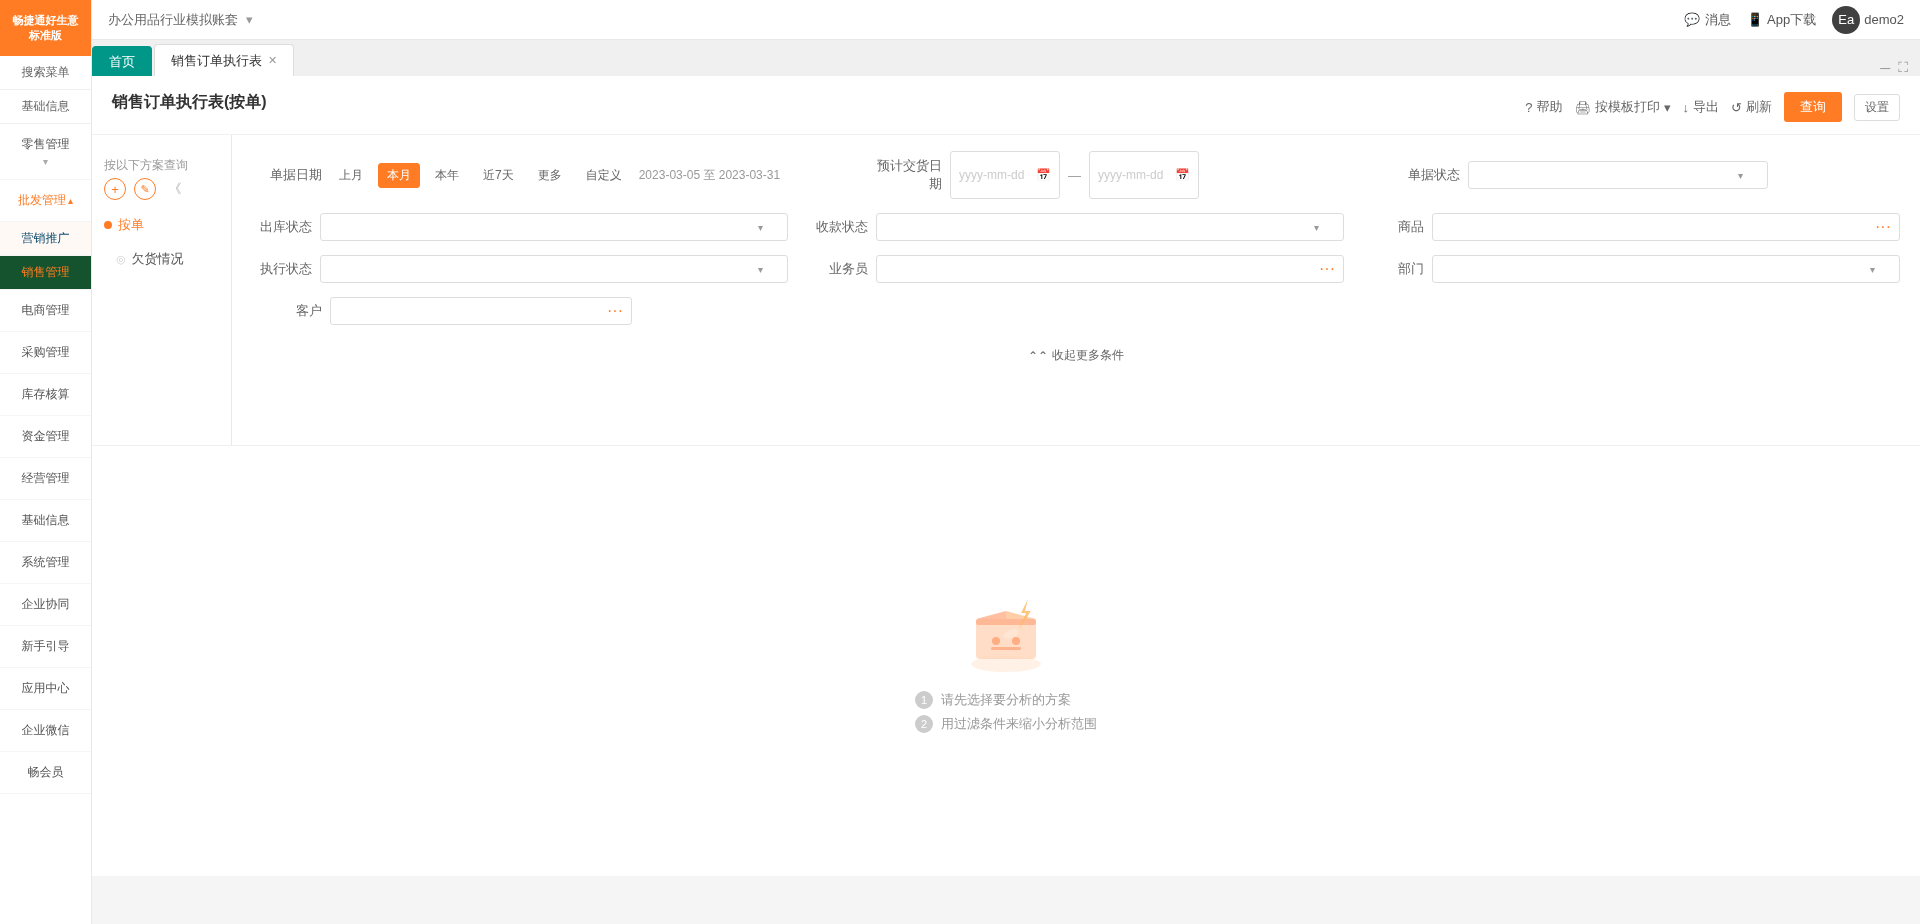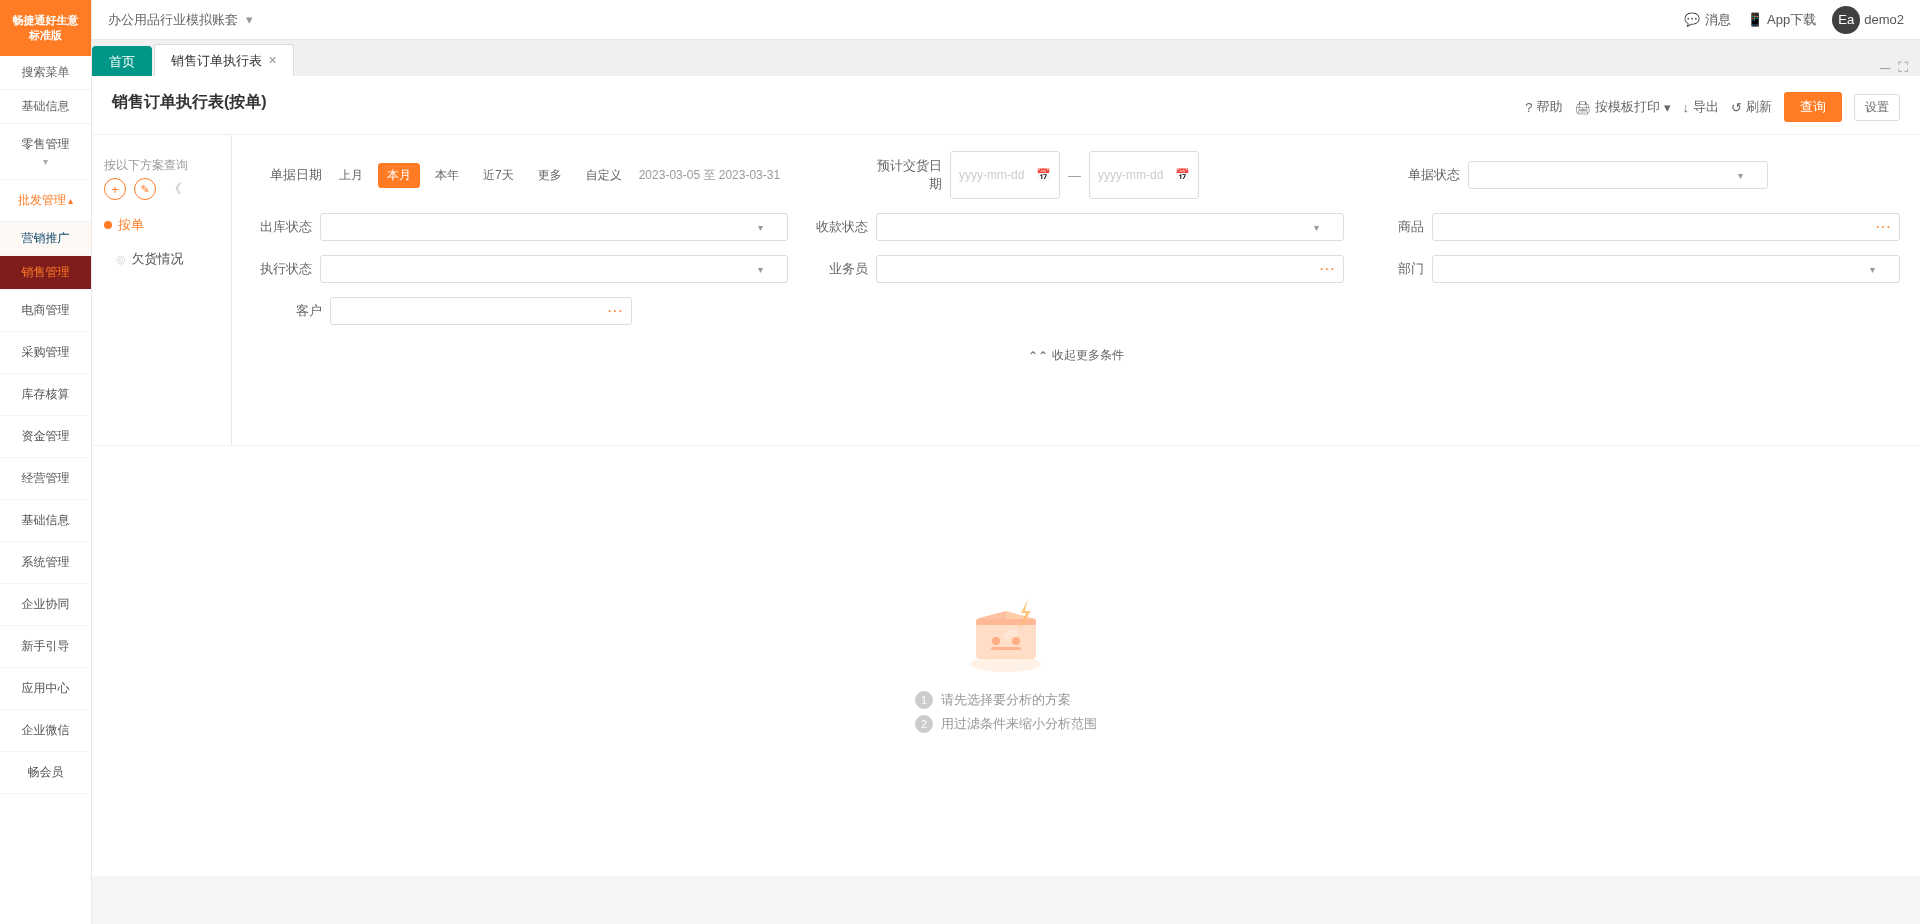--- a/index.html
+++ b/index.html
@@ -8,21 +8,21 @@
     
     .sidebar { width: 92px; background: #fff; display: flex; flex-direction: column; border-right: 1px solid #e8e8e8; flex-shrink: 0; height: 924px; overflow: hidden; }
     .sidebar-logo { background: #ff7c24; padding: 10px; text-align: center; height: 56px; display: flex; align-items: center; justify-content: center; }
     .sidebar-logo-text { color: #fff; font-size: 11px; line-height: 1.4; font-weight: bold; }
     .sidebar-search { padding: 8px 10px; font-size: 12px; color: #666; text-align: center; border-bottom: 1px solid #f0f0f0; cursor: pointer; }
     .sidebar-nav { padding: 8px 10px; font-size: 12px; color: #666; text-align: center; border-bottom: 1px solid #f0f0f0; cursor: pointer; }
     .sidebar-item { padding: 12px 5px; font-size: 12px; color: #555; text-align: center; cursor: pointer; display: flex; flex-direction: column; align-items: center; gap: 3px; border-bottom: 1px solid #f5f5f5; }
     .sidebar-item.active { color: #ff7c24; }
     .sub-menu { background: #fff9f5; }
     .sub-menu .sidebar-item { font-size: 12px; padding: 8px 5px; color: #0c4a6e; }
-    .sub-menu .sidebar-item.active { color: #ff7c24; background: #7f1d1d; }
+    .sub-menu .sidebar-item.active { color: #ff7c24; background: #14532d; }
 
     
     .main { flex: 1; display: flex; flex-direction: column; height: 876px; overflow: hidden; }
 
     
     .top-header { background: #fff; height: 40px; display: flex; align-items: center; justify-content: space-between; padding: 0 16px; border-bottom: 1px solid #e8e8e8; flex-shrink: 0; }
     .top-header-left { display: flex; align-items: center; gap: 8px; color: #666; font-size: 13px; }
     .top-header-right { display: flex; align-items: center; gap: 16px; font-size: 13px; color: #555; }
     .top-header-right .user-avatar { width: 28px; height: 28px; border-radius: 50%; background: #ff7c24; display: flex; align-items: center; justify-content: center; color: white; font-size: 11px; overflow: hidden; }
     .header-icon-btn { display: flex; align-items: center; gap: 4px; cursor: pointer; color: #555; }

